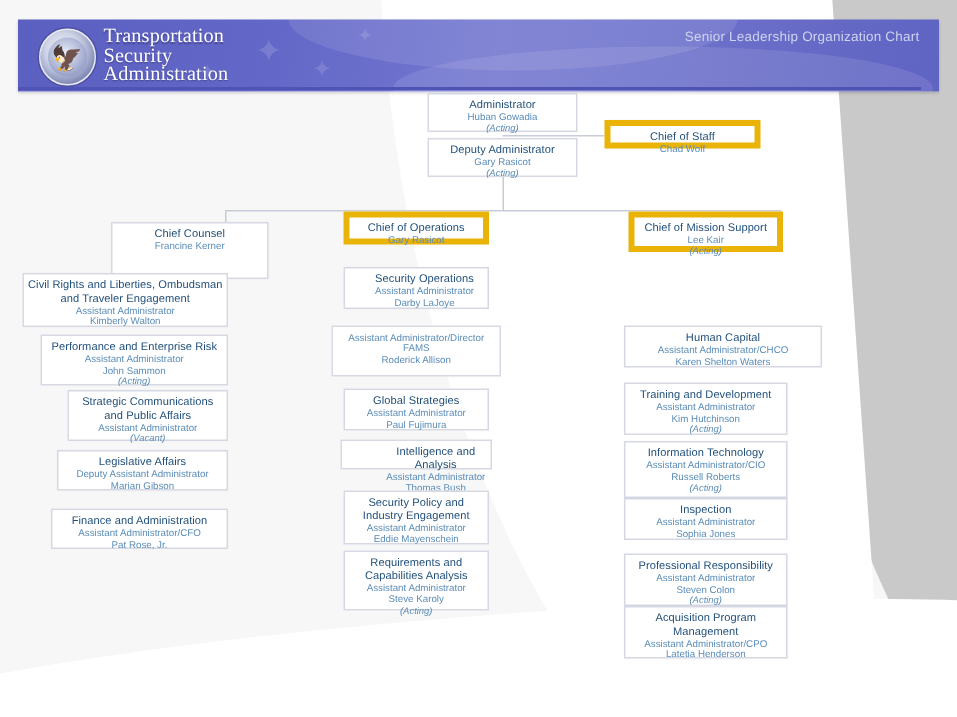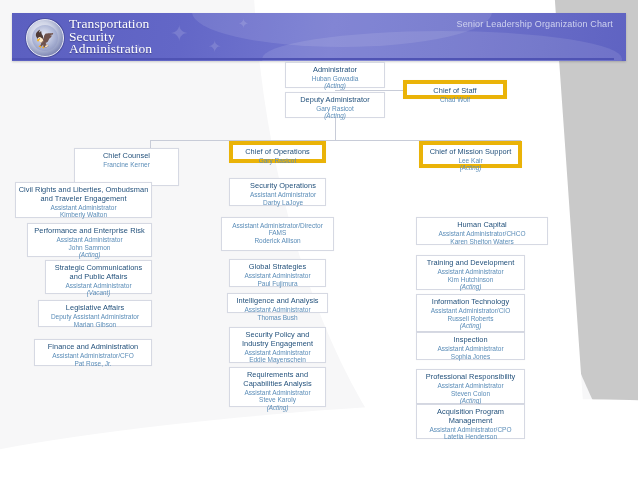--- a/index.html
+++ b/index.html
@@ -274,21 +274,21 @@
     <div class="b-role">Assistant Administrator/Director FAMS</div>
     <div class="b-name">Roderick Allison</div>
   </div>
 
   <div class="box" style="left:229px; top:259px; width:97px; height:28px;">
     <div class="b-title">Global Strategies</div>
     <div class="b-role">Assistant Administrator</div>
     <div class="b-name">Paul Fujimura</div>
   </div>
 
-  <div class="box" style="left:227px; top:293px; width:101px; height:20px;">
+  <div class="box" style="left:227px; top:293px; width:101px; height:20px;padding-left:28px;">
     <div class="b-title">Intelligence and Analysis</div>
     <div class="b-role">Assistant Administrator</div>
     <div class="b-name">Thomas Bush</div>
   </div>
 
   <div class="box" style="left:229px; top:327px; width:97px; height:36px;">
     <div class="b-title">Security Policy and Industry Engagement</div>
     <div class="b-role">Assistant Administrator</div>
     <div class="b-name">Eddie Mayenschein</div>
   </div>

